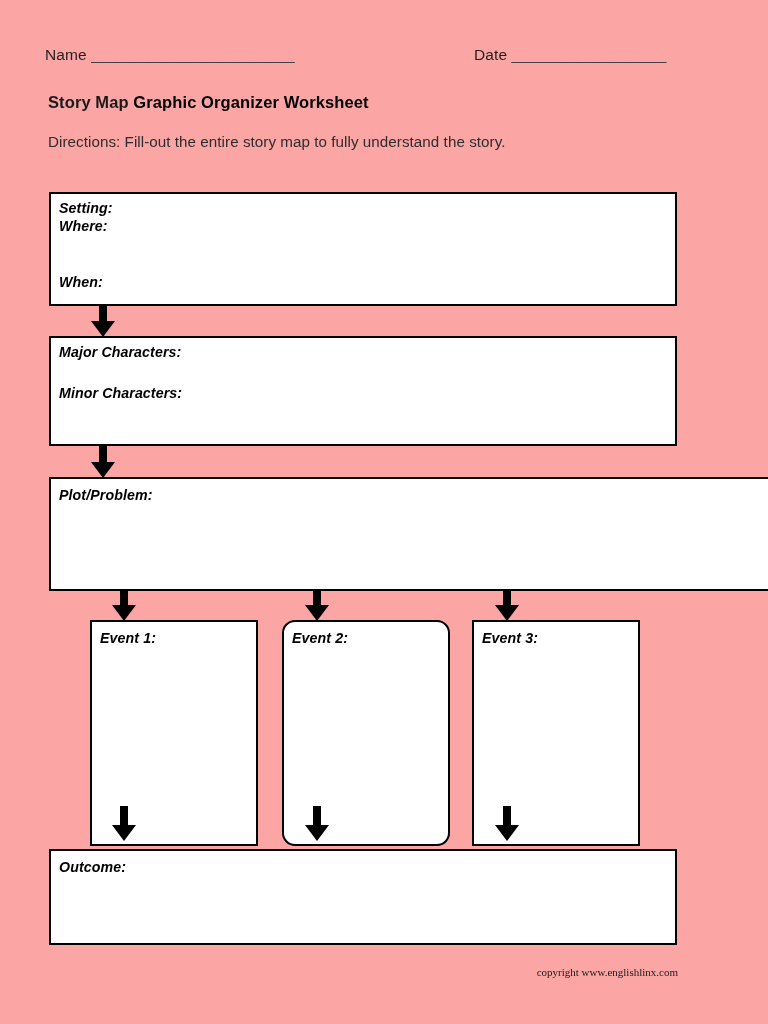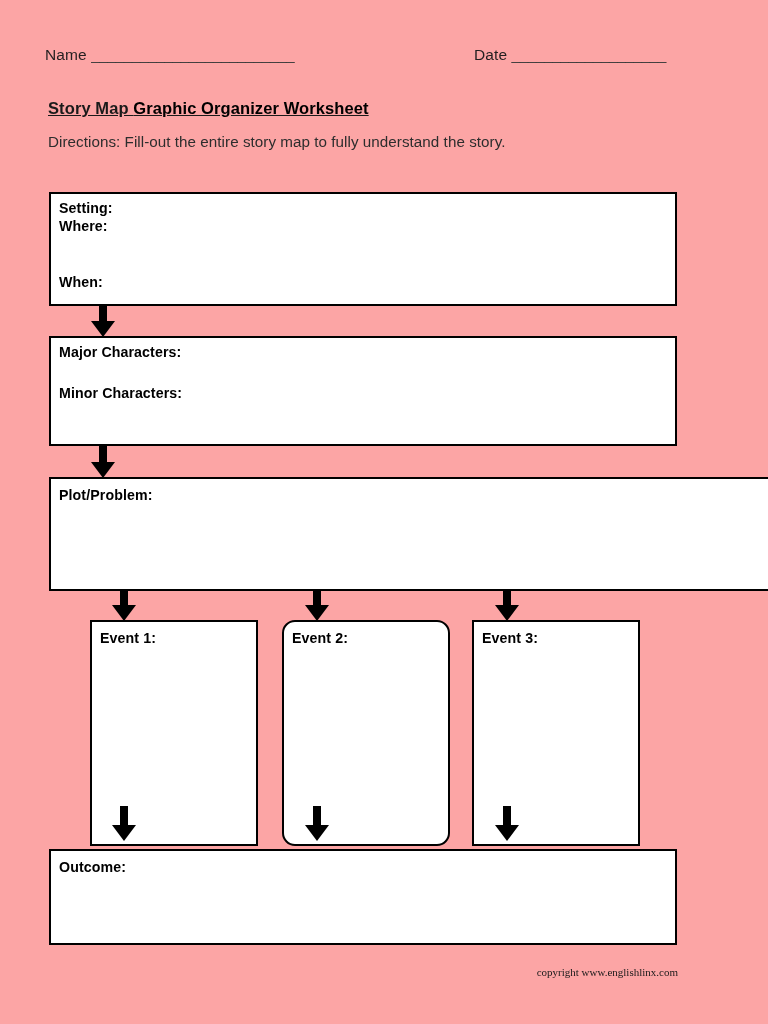--- a/index.html
+++ b/index.html
@@ -45,27 +45,26 @@
     color: #3a3a3a;
     letter-spacing: -0.5px;
   }
   .field-name { left: 0; }
   .field-date { left: 429px; }
 
   
   .title {
     position: absolute;
     left: 48px;
-    top: 99px;
+    top: 93px;
     font-size: 16.5px;
     font-weight: bold;
     letter-spacing: 0.1px;
     color: #1a1a1a;
     white-space: nowrap;
-    text-decoration: underline;
   }
   .title .t-strong { font-weight: bold; color: #000; }
 
   .directions {
     position: absolute;
     left: 48px;
     top: 133px;
     font-size: 15.2px;
     color: #2d2d2d;
     white-space: nowrap;
@@ -79,20 +78,21 @@
     background: #ffffff;
     border: 2px solid #000000;
   }
   .box-label {
     position: absolute;
     font-size: 14.2px;
     font-weight: bold;
     color: #000000;
     white-space: nowrap;
     letter-spacing: 0.1px;
+    font-style: italic;
   }
 
   
   #box-setting { left: 49px; top: 192px; width: 628px; height: 114px; }
   #lbl-setting      { left: 8px;  top: 6px; }
   #lbl-setting-where{ left: 8px;  top: 24px; }
   #lbl-setting-when { left: 8px;  top: 80px; }
 
   
   #box-characters { left: 49px; top: 336px; width: 628px; height: 110px; }

